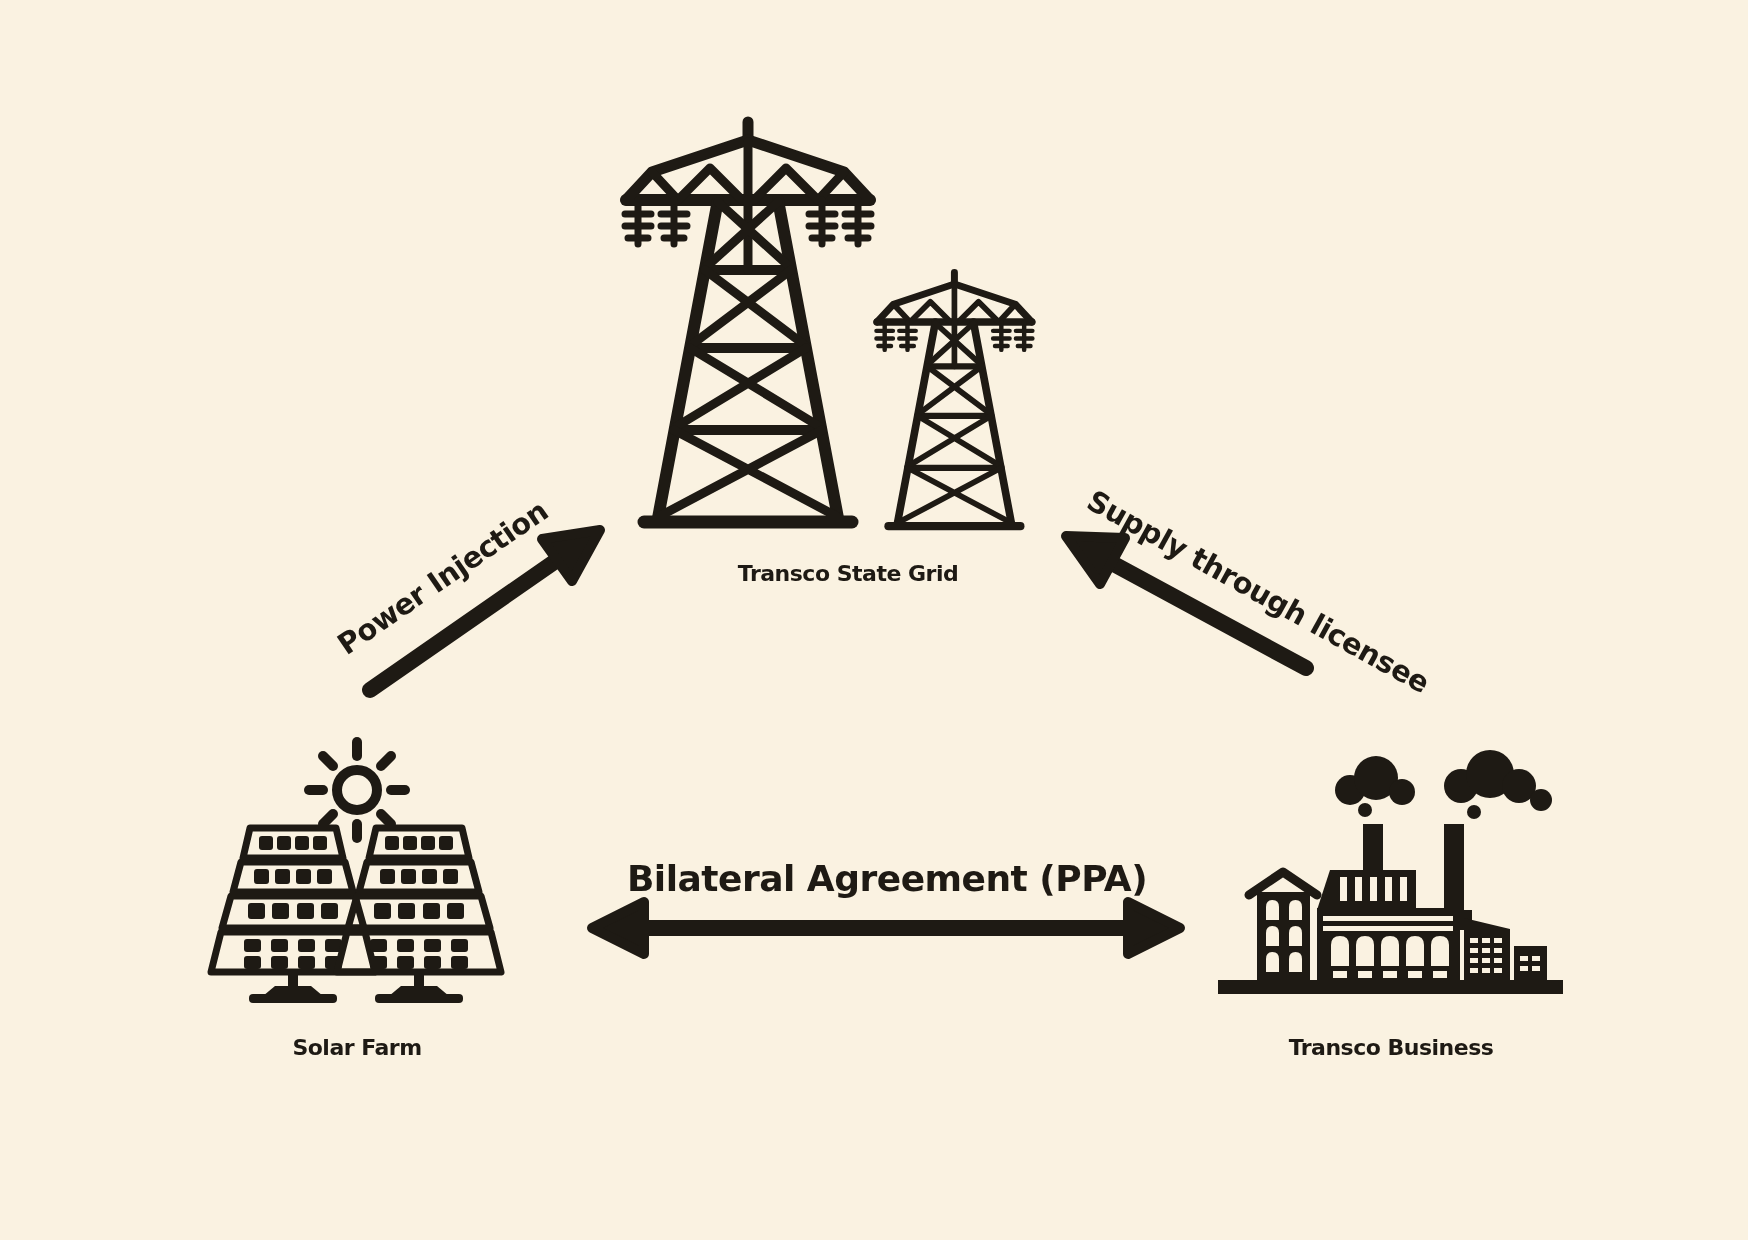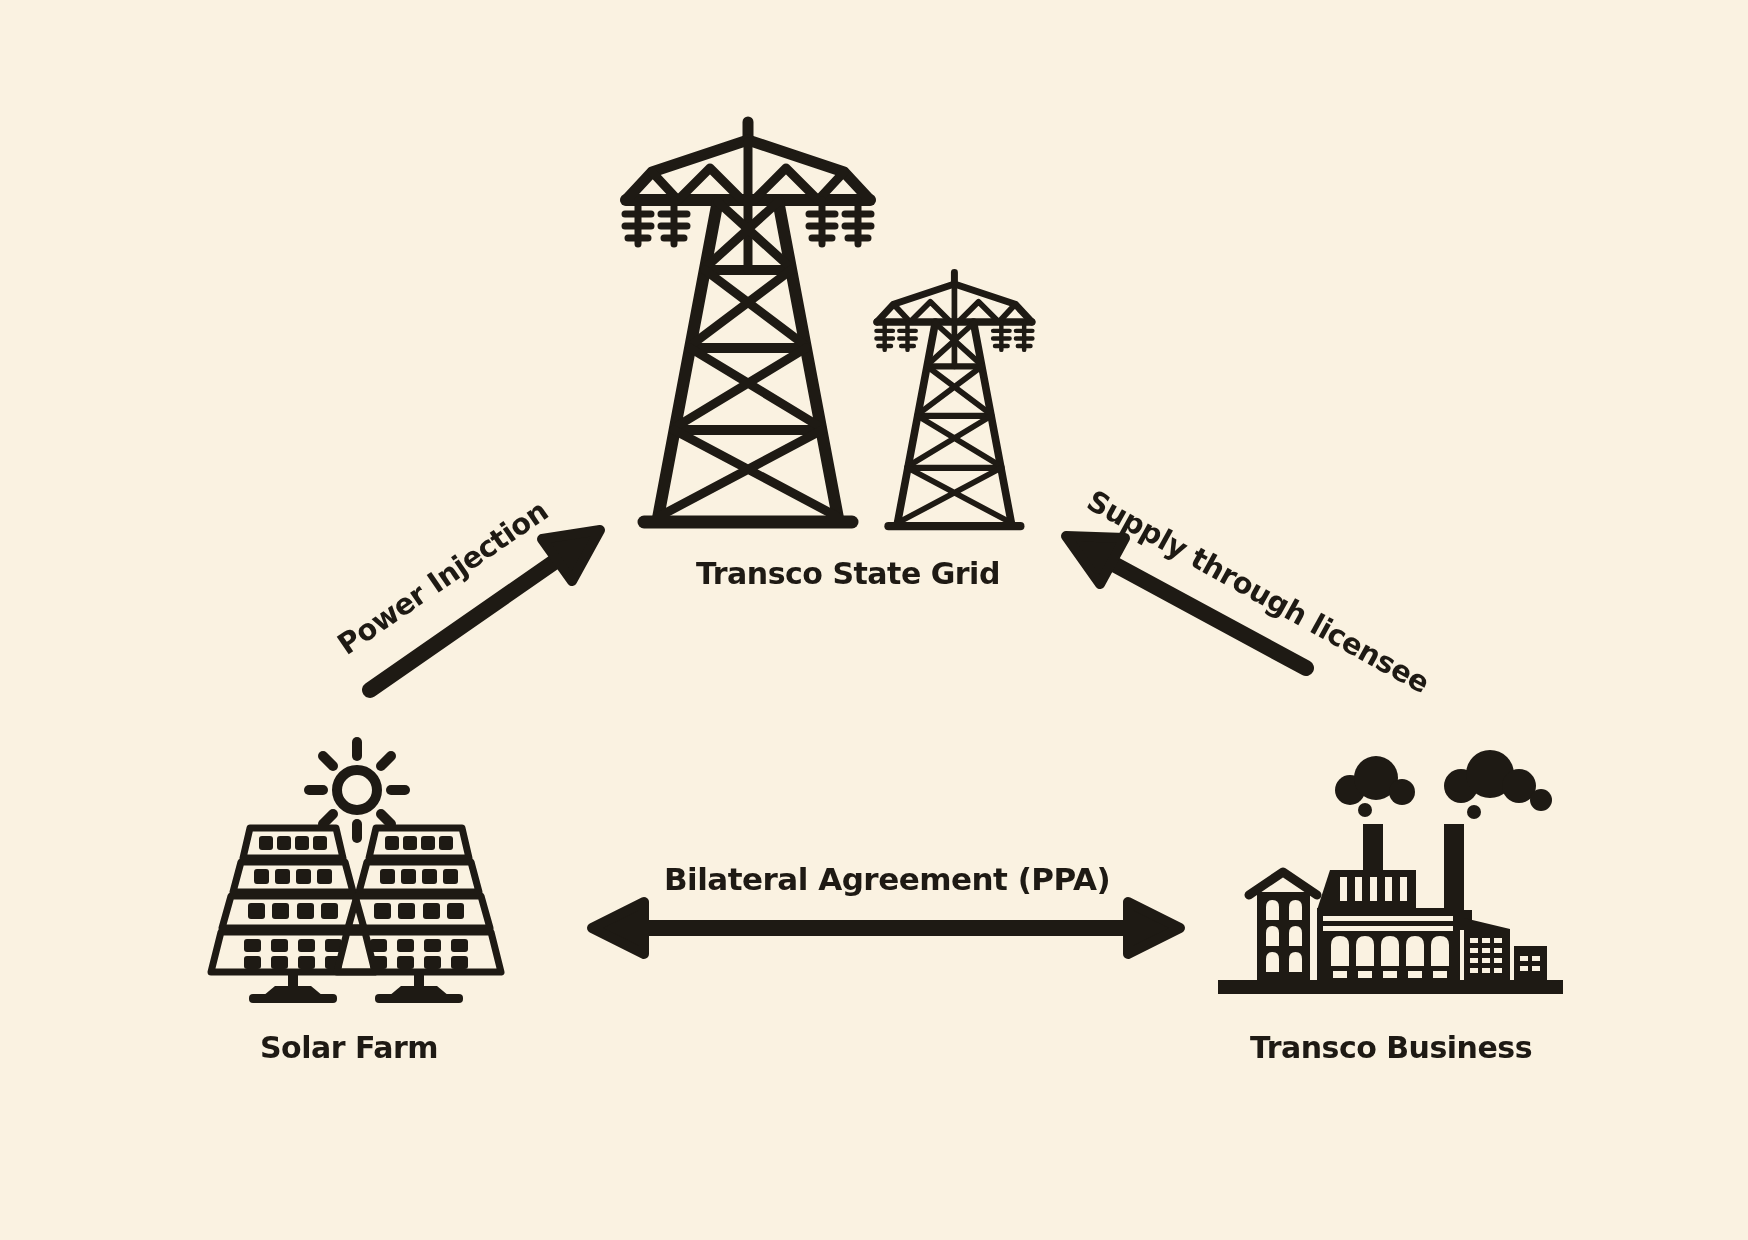--- a/index.html
+++ b/index.html
@@ -8,23 +8,23 @@
     position:relative; width:1748px; height:1240px;
     background:var(--bg); overflow:hidden;
     font-family:"DejaVu Sans","Liberation Sans",sans-serif;
   }
   svg.diagram { position:absolute; left:0; top:0; color:var(--ink); }
   .lbl {
     position:absolute; transform:translate(-50%,-50%);
     color:var(--ink); font-weight:bold; white-space:nowrap;
     letter-spacing:-0.5px; line-height:1;
   }
-  .node-lbl  { font-size:30px; }
+  .node-lbl  { font-size:22px; }
   .arrow-lbl { font-size:29px; }
-  .ppa-lbl   { font-size:31px; }
+  .ppa-lbl   { font-size:36px; }
   .rot-power  { transform:translate(-50%,-50%) rotate(-34.5deg); }
   .rot-supply { transform:translate(-50%,-50%) rotate(29deg); }
 </style>
 </head>
 <body>
 
 <div class="canvas">
 
 <svg class="diagram" width="1748" height="1240" viewBox="0 0 1748 1240">
   <defs>
@@ -187,21 +187,21 @@
     <g>
       <path d="M640,928 L1132,928" fill="none" stroke-width="16"></path>
       <path d="M592,928 L644,902 L644,954 Z" stroke-width="10"></path>
       <path d="M1180,928 L1128,902 L1128,954 Z" stroke-width="10"></path>
     </g>
   </g>
 </svg>
 
 <div class="lbl node-lbl" style="left:848px; top:574px;">Transco State Grid</div>
 
-<div class="lbl node-lbl" style="left:349px; top:1048px;">Solar Farm</div>
+<div class="lbl node-lbl" style="left:357px; top:1048px;">Solar Farm</div>
 
 <div class="lbl node-lbl" style="left:1391px; top:1048px;">Transco Business</div>
 
 <div class="lbl arrow-lbl rot-power" style="left:443px; top:578px;">Power Injection</div>
 
 <div class="lbl arrow-lbl rot-supply" style="left:1258px; top:592px;">Supply through licensee</div>
 
 <div class="lbl ppa-lbl" style="left:887px; top:879px;">Bilateral Agreement (PPA)</div>
 
 </div>

